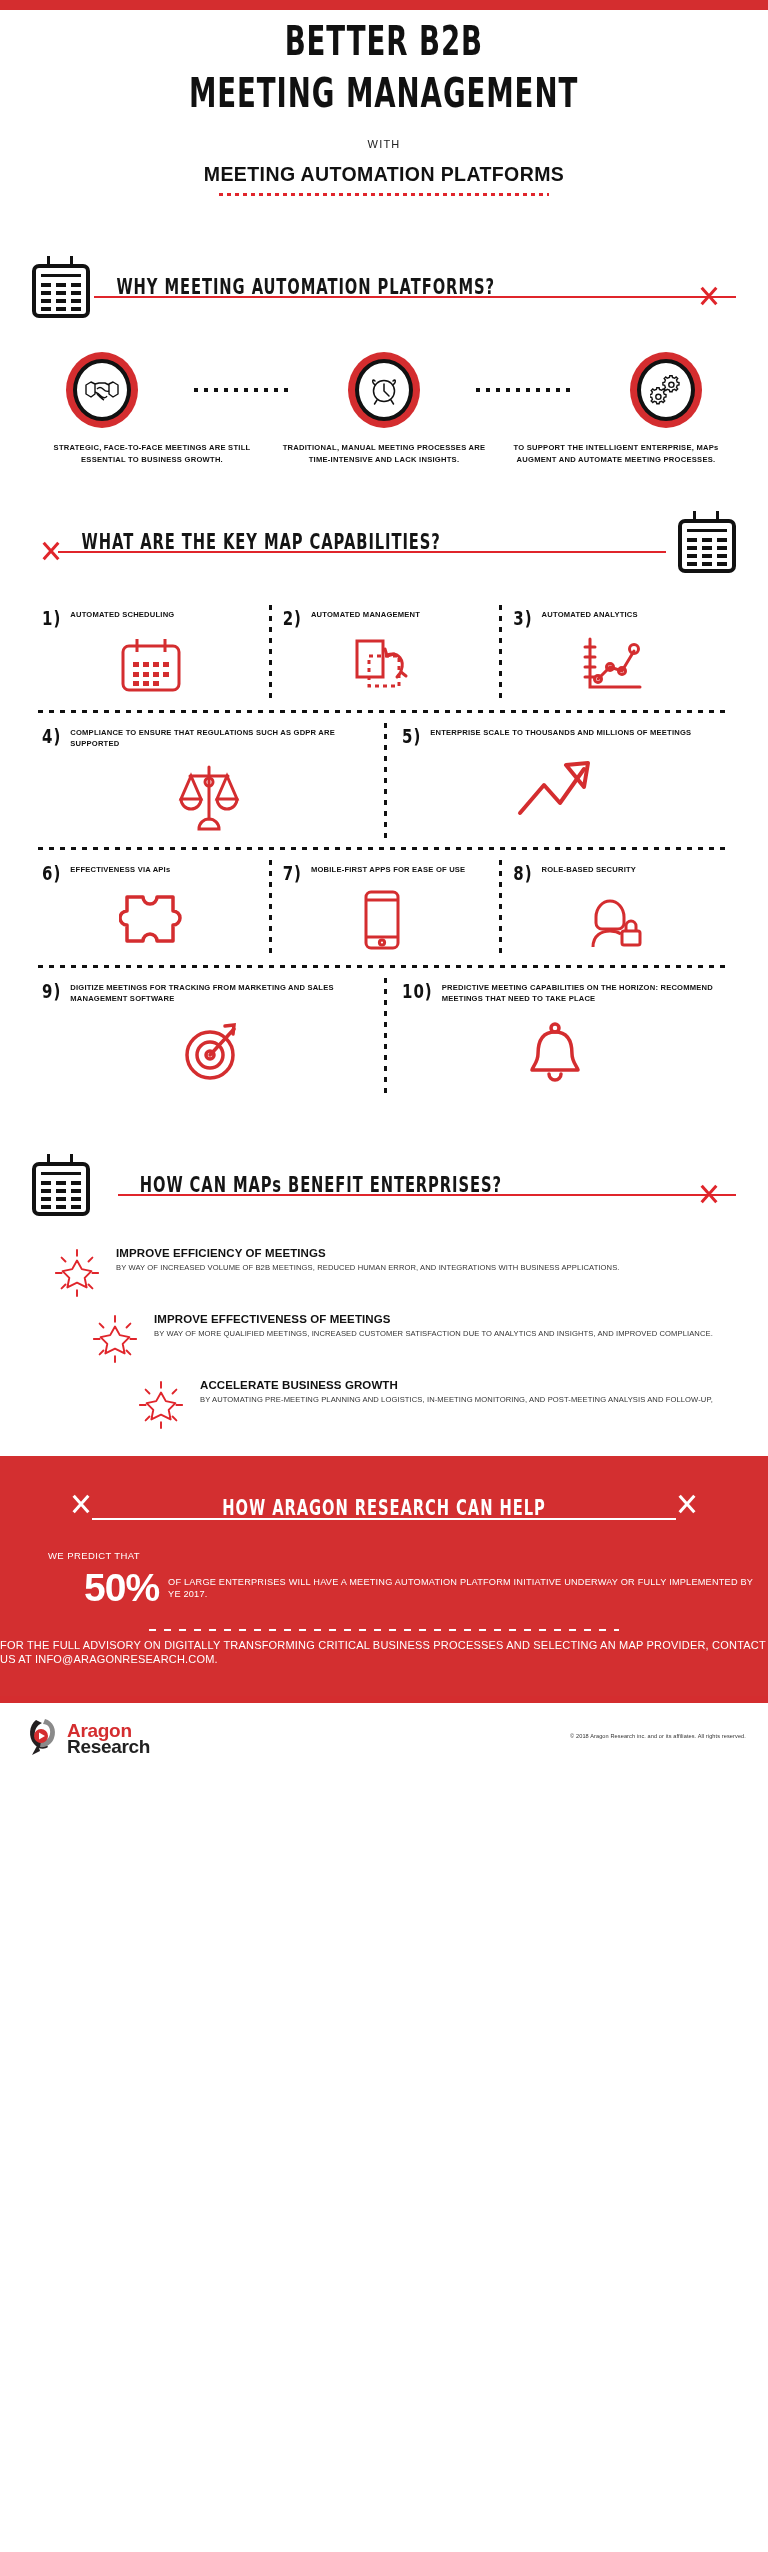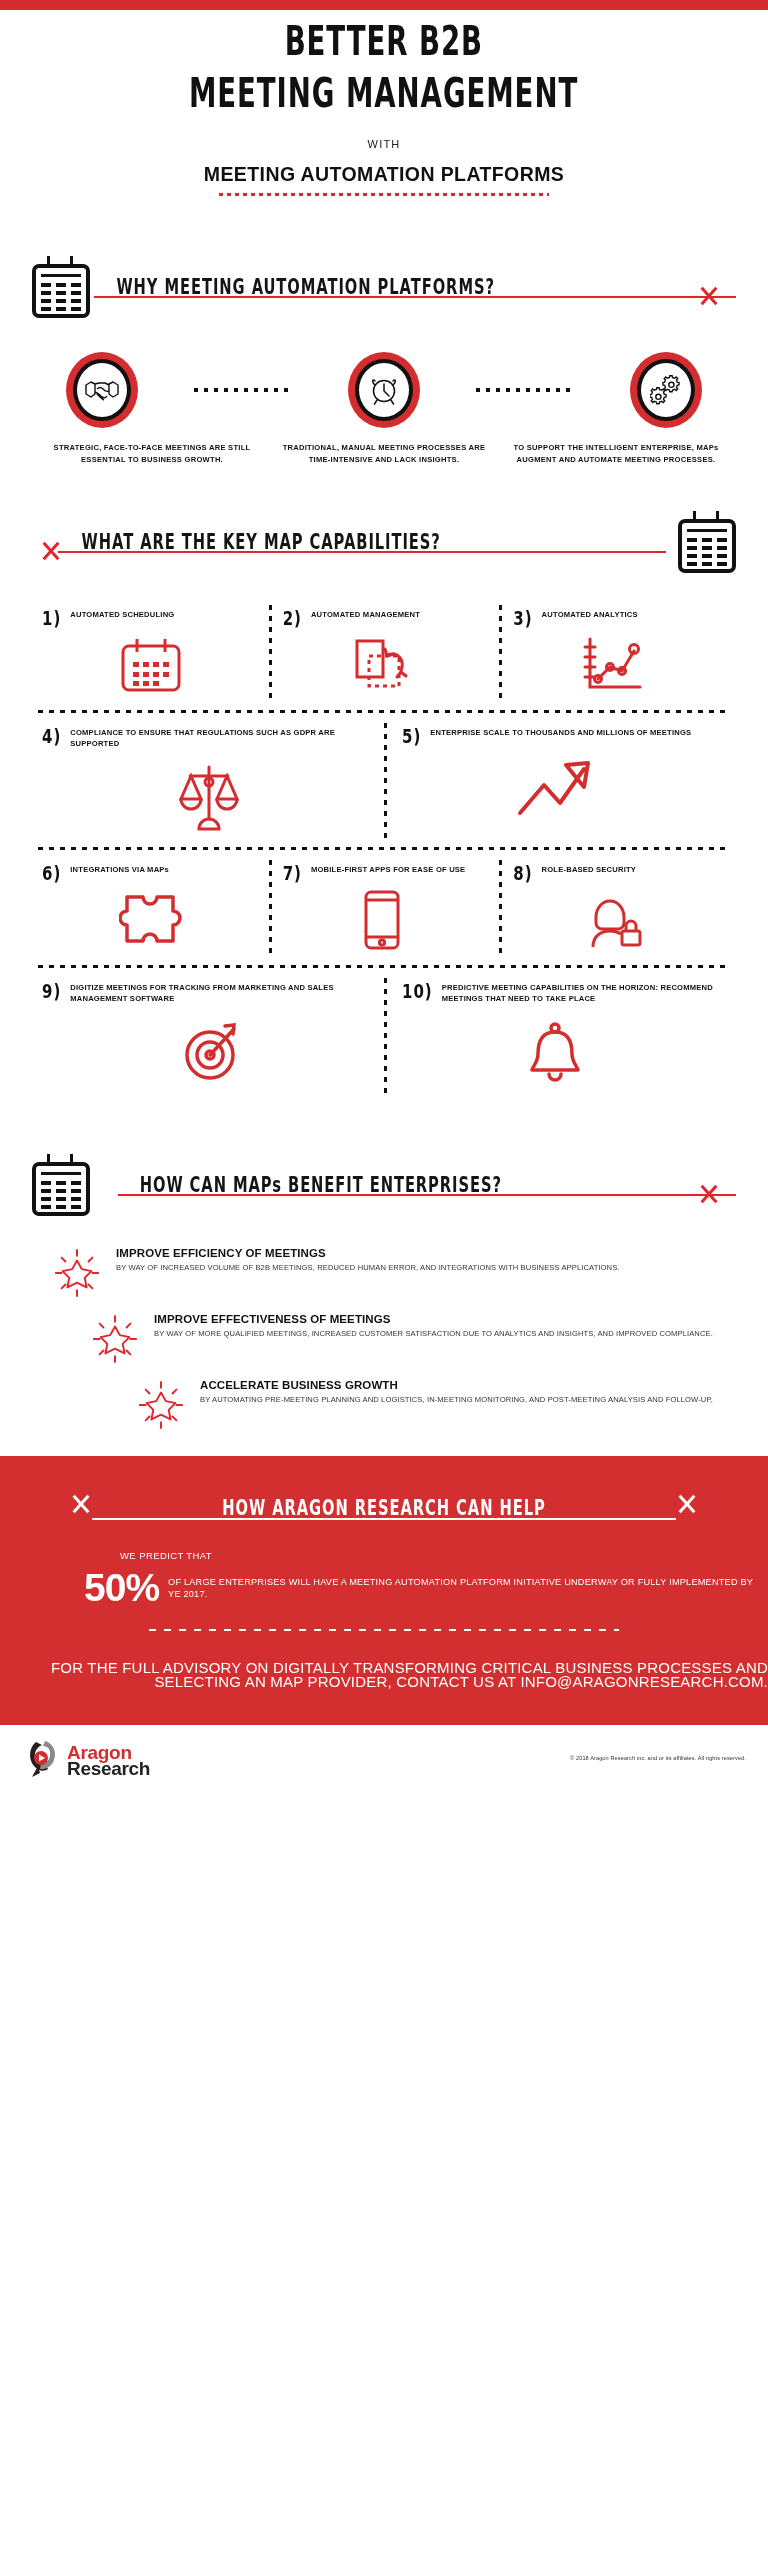--- a/index.html
+++ b/index.html
@@ -191,39 +191,39 @@
   .xmark.w::before, .xmark.w::after { background: #fff; }
   .rb-title-wrap { position: relative; flex: 1 1 auto; height: 40px; }
   .rb-title {
     position: absolute; left: 0; right: 0; bottom: 7px; text-align: center;
     font-size: 16px; color: #fff; white-space: nowrap;
   }
   .rb-rule {
     position: absolute; left: 0; right: 0; bottom: 4px; height: 2px; background: #fff;
   }
   .predict {
-    margin-top: 26px; padding-left: 120px;
+    margin-top: 26px; padding-left: 48px;
     font-size: 9.5px; letter-spacing: .4px;
   }
   .stat {
     display: flex; align-items: center; justify-content: flex-start;
     padding-left: 84px; margin-top: 8px; gap: 9px;
   }
   .stat-num {
     font-size: 39px; font-weight: 700; letter-spacing: -1px; line-height: 38px;
   }
   .stat-txt { font-size: 9.2px; line-height: 12.5px; letter-spacing: .2px; }
   .wdash {
     margin: 22px auto 0; width: 470px; height: 2px;
     background-image: linear-gradient(to right, #fff 0 7px, transparent 7px 15px);
     background-size: 15px 2px;
   }
   .closing {
-    margin-top: 30px; text-align: right;
-    font-size: 15px; line-height: 13.5px; letter-spacing: .2px;
+    margin-top: 8px; text-align: left;
+    font-size: 11px; line-height: 13.5px; letter-spacing: .2px;
   }
 
   
   .footbar {
     display: flex; align-items: center; justify-content: space-between;
     padding: 14px 22px 10px 26px; background: #fff;
   }
   .logo { display: flex; align-items: flex-end; gap: 7px; }
   .logo-mark { width: 34px; height: 38px; flex: 0 0 auto; }
   .logo-text { line-height: 16px; }
@@ -481,21 +481,21 @@
       </div>
     </div>
   </div>
 
   <div class="hdash"></div>
 
   <div class="grid-row">
     <div class="cell" style="flex:0 0 33.33%;">
       <div class="cell-head">
         <span class="hand num">6)</span>
-        <span class="cell-label">INTEGRATIONS VIA MAPs</span>
+        <span class="cell-label">EFFECTIVENESS VIA APIs</span>
       </div>
       <div class="cell-icon">
         <svg width="64" height="58" viewBox="0 0 64 58">
           <path d="M8 6 L24 6 A7 7 0 0 0 38 6 L54 6 L54 20 A7 7 0 0 1 54 34 L54 50 L38 50
                    A7 7 0 0 0 24 50 L8 50 L8 34 A7 7 0 0 1 8 20 Z" fill="none" stroke="#d42d2f" stroke-width="3.5" stroke-linejoin="round"></path>
         </svg>
       </div>
     </div>
     <div class="cell" style="flex:0 0 33.33%;">
       <div class="vdash"></div>

